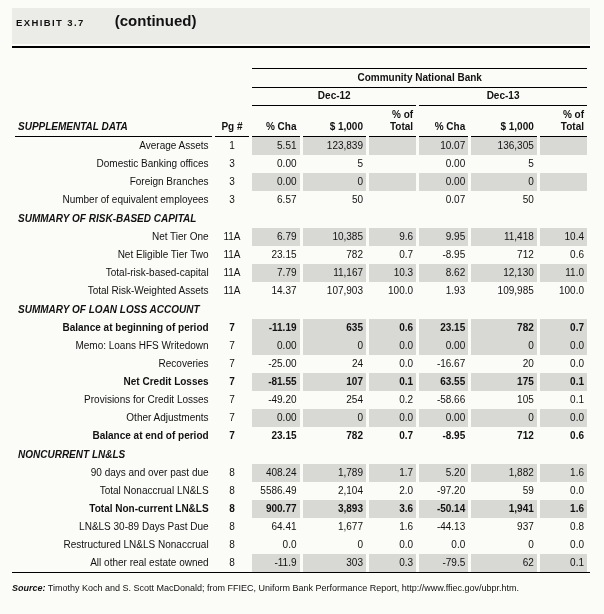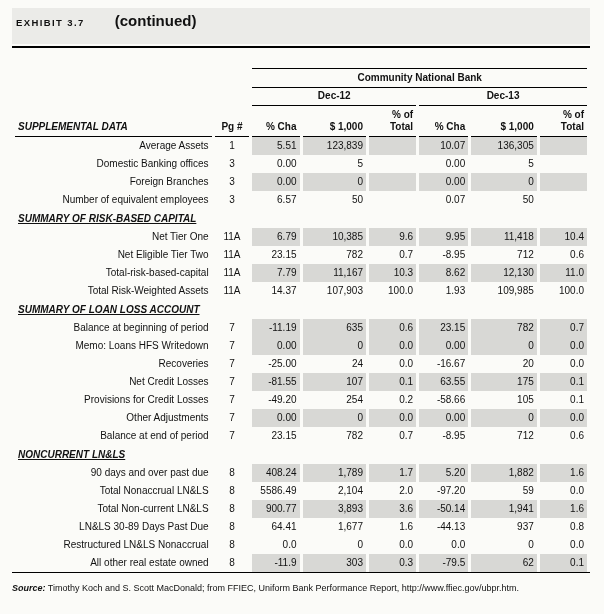--- a/index.html
+++ b/index.html
@@ -52,28 +52,27 @@
   tr.col-header-row th { border-bottom:1px solid #000; font-weight:bold; }
   th.col-label { text-align:left; font-style:italic; }
   th.col-pg { text-align:center; }
   th.col-num { text-align:right; }
 
   td.label { text-align:right; white-space:nowrap; overflow:hidden; }
   td.label.indent { padding-left:9px; }
   td.pg { text-align:center; }
   td.num { text-align:right; }
   td.num.shaded { background:#d8d8d5; }
-  tr.bold td { font-weight:normal; }
+  tr.bold td { font-weight:bold; }
 
   tr.section-row td {
     font-style:italic;
     font-weight:bold;
     padding-top:4px;
     white-space:nowrap;
-    text-decoration:underline;
   }
 
   .source {
     font-size:9px;
     margin-top:9px;
     line-height:12px;
   }
   .source-prefix { font-weight:bold; font-style:italic; }
 </style>
 </head>

